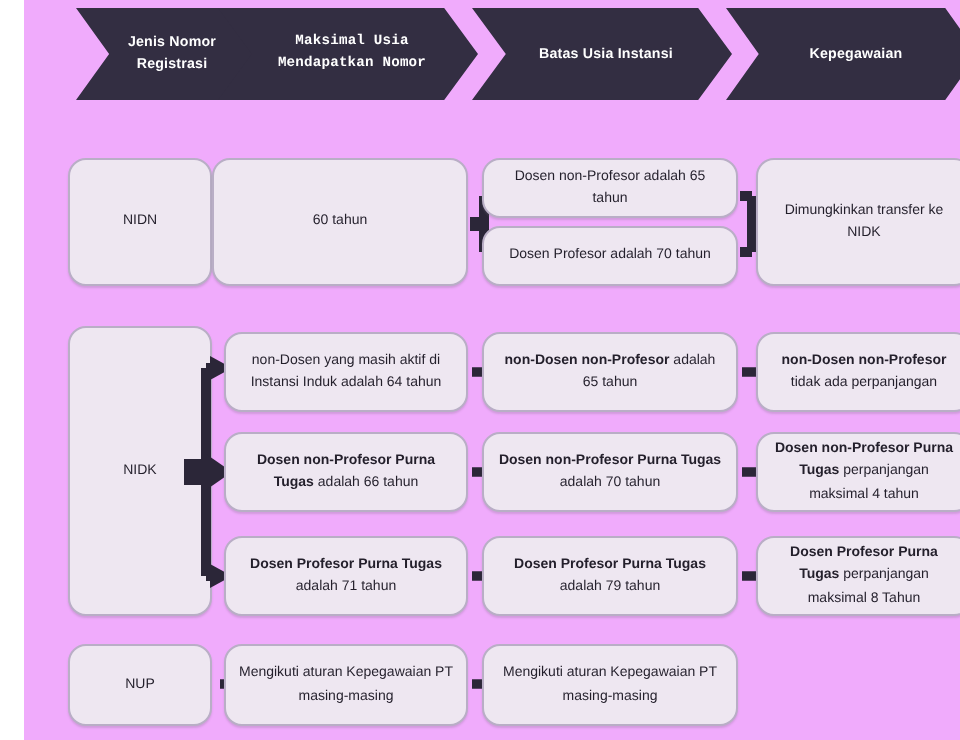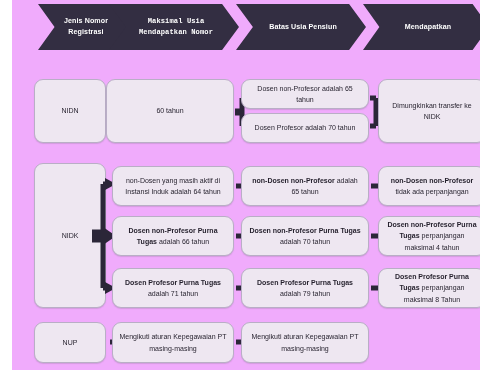--- a/index.html
+++ b/index.html
@@ -63,24 +63,24 @@
 <div id="canvas">
 
   <div class="chev-row">
     <div class="chev c1">
       <span>Jenis Nomor Registrasi</span>
     </div>
     <div class="chev c2">
       <span>Maksimal Usia Mendapatkan Nomor</span>
     </div>
     <div class="chev c3">
-      <span>Batas Usia Pensiun</span>
+      <span>Batas Usia Instansi</span>
     </div>
     <div class="chev c4">
-      <span>Mendapatkan</span>
+      <span>Kepegawaian</span>
     </div>
   </div>
 
   <div class="box label" style="left:22px; top:79px; width:72px; height:64px;">
     <p>NIDN</p>
   </div>
 
   <div class="arrow" style="left:98px; top:105px; width:21px; height:12px;"></div>
 
   <div class="box" style="left:94px; top:79px; width:128px; height:64px;">

